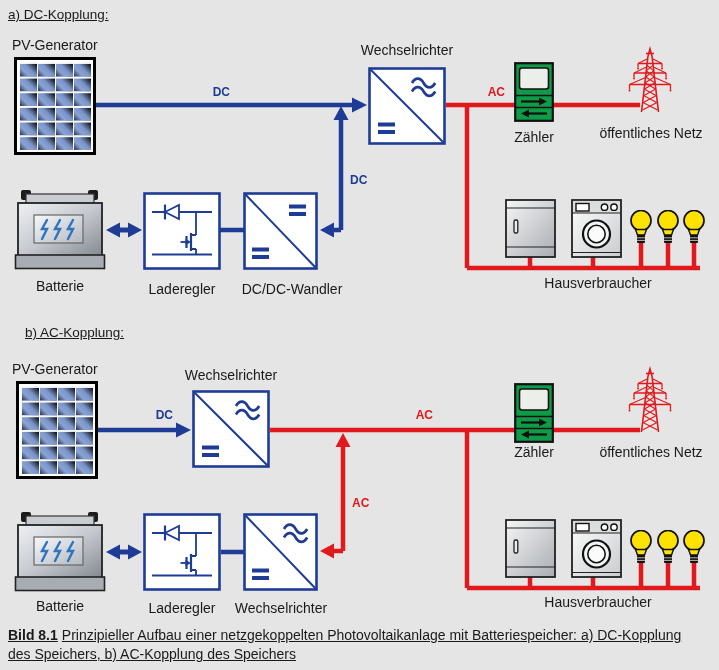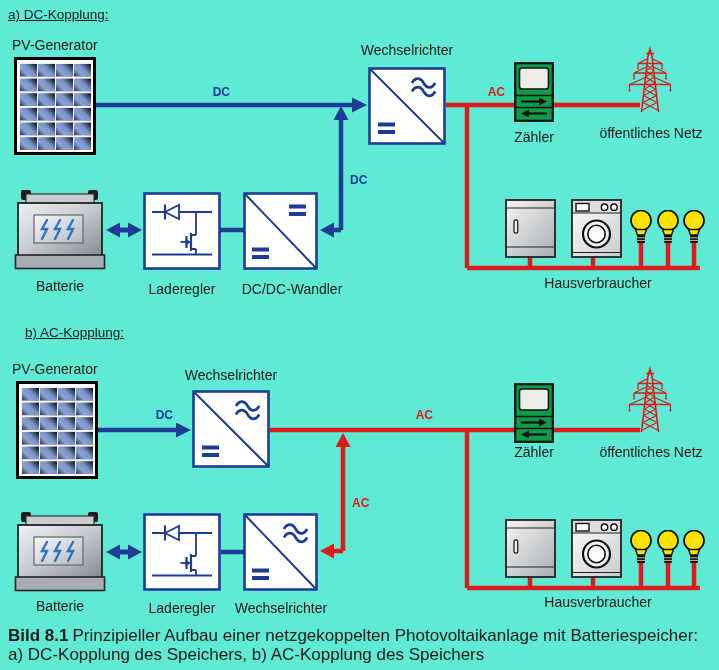--- a/index.html
+++ b/index.html
@@ -4,21 +4,21 @@
 <style>
   :root{
     --blue:#1e3c96;
     --red:#e2191c;
     --green:#0f9c49;
     --yellow:#ffe200;
     --ink:#1a1a1a;
   }
   html,body{margin:0;padding:0;background:#fff;}
   .canvas{
-    position:relative;width:719px;height:670px;background:#5eead4;overflow:hidden;
+    position:relative;width:719px;height:670px;background:#e5e5e5;overflow:hidden;
     font-family:"Liberation Sans",sans-serif;color:var(--ink);
   }
   .wires{position:absolute;left:0;top:0;z-index:1;}
   .ic{position:absolute;z-index:2;}
   .lbl{position:absolute;z-index:3;font-size:14px;line-height:1.15;text-align:center;white-space:nowrap;}
   .lbl.left{text-align:left;}
   .heading{font-size:13.5px;text-decoration:underline;}
   .tag{font-weight:bold;font-size:12px;text-align:right;}
   .tag.dc{color:var(--blue);}
   .tag.ac{color:var(--red);}
@@ -28,21 +28,21 @@
   .pv-cells{
     width:100%;height:100%;
     background-image:
       linear-gradient(to right, rgba(255,255,255,.95) 1.5px, transparent 1.5px),
       linear-gradient(to bottom, rgba(255,255,255,.95) 1.5px, transparent 1.5px),
       linear-gradient(45deg, #1b2233 0%, #8aa3d6 32%, #7b95c9 55%, #0a0d15 92%);
     background-size:25% 16.6667%;
   }
   .caption{
     position:absolute;left:8px;top:626px;width:696px;z-index:3;
-    font-size:17px;line-height:19px;color:var(--ink);
+    font-size:14px;line-height:19px;color:var(--ink);text-decoration:underline;
   }
   .cap-bold{font-weight:bold;margin-right:4px;}
   .w-b{stroke:var(--blue);}
   .w-r{stroke:var(--red);}
 </style>
 </head>
 <body>
 
 <div class="canvas">
 

